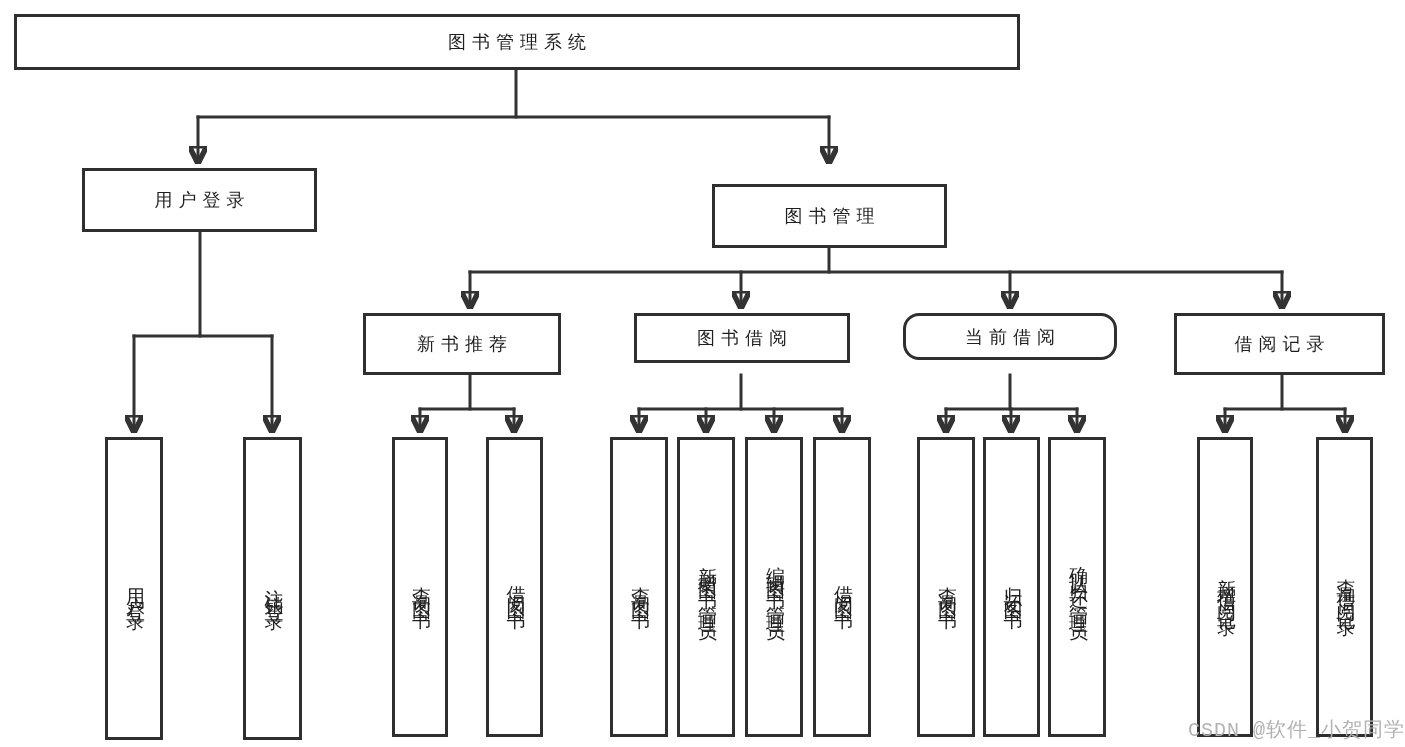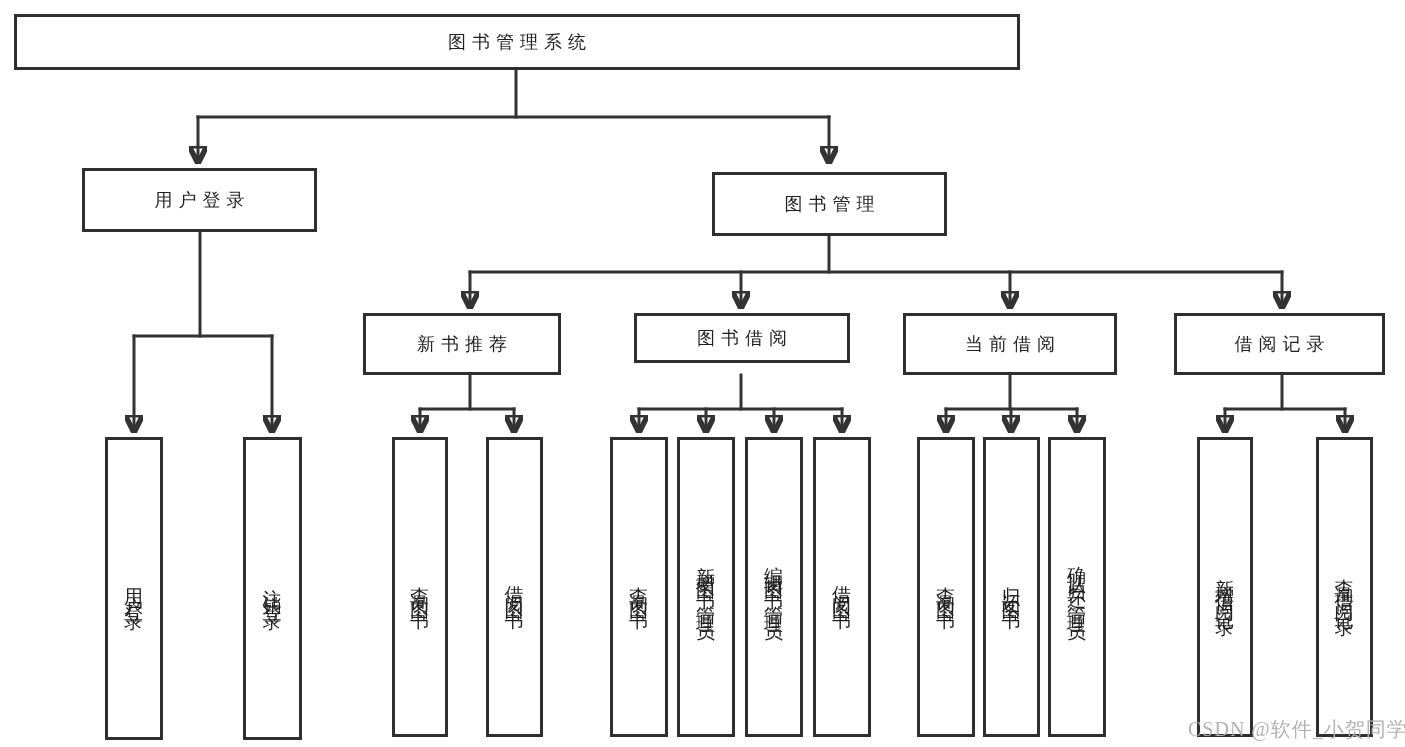--- a/index.html
+++ b/index.html
@@ -5,21 +5,21 @@
   html, body {
     margin: 0;
     padding: 0;
     background: #ffffff;
   }
   .canvas {
     position: relative;
     width: 1405px;
     height: 747px;
     background: #ffffff;
-    font-family: Liberation Serif, serif;
+    font-family: Liberation Mono, monospace;
     overflow: hidden;
   }
   .wires {
     position: absolute;
     left: 0;
     top: 0;
     width: 1405px;
     height: 747px;
     pointer-events: none;
   }
@@ -112,25 +112,25 @@
 
     <line x1="1282" y1="375" x2="1282" y2="409"></line>
     <line x1="1225" y1="409" x2="1345" y2="409"></line>
     <line x1="1225" y1="409" x2="1225" y2="431" marker-end="url(#arrow)"></line>
     <line x1="1345" y1="409" x2="1345" y2="431" marker-end="url(#arrow)"></line>
   </svg>
 
   <div class="node hnode" style="left:14px; top:14px; width:1006px; height:56px;">图书管理系统</div>
 
   <div class="node hnode" style="left:82px; top:168px; width:235px; height:64px;">用户登录</div>
-  <div class="node hnode" style="left:712px; top:172px; width:235px; height:64px;">图书管理</div>
+  <div class="node hnode" style="left:712px; top:184px; width:235px; height:64px;">图书管理</div>
 
   <div class="node hnode" style="left:363px; top:313px; width:198px; height:62px;">新书推荐</div>
   <div class="node hnode" style="left:634px; top:313px; width:216px; height:50px;">图书借阅</div>
-  <div class="node hnode" style="left:903px; top:313px; width:214px; height:62px;">当前借阅</div>
+  <div class="node hnode" style="left:903px; top:313px; width:214px; height:47px;border-radius:16px;">当前借阅</div>
   <div class="node hnode" style="left:1174px; top:313px; width:211px; height:62px;">借阅记录</div>
 
   <div class="node vnode" style="left:105px; top:437px; width:58px; height:303px;">用户登录</div>
   <div class="node vnode" style="left:243px; top:437px; width:59px; height:303px;">注销登录</div>
 
   <div class="node vnode" style="left:392px; top:437px; width:56px; height:300px;">查询图书</div>
   <div class="node vnode" style="left:486px; top:437px; width:57px; height:300px;">借阅图书</div>
 
   <div class="node vnode" style="left:610px; top:437px; width:58px; height:300px;">查询图书</div>
   <div class="node vnode" style="left:677px; top:437px; width:58px; height:300px;">新增图书（管理员）</div>

